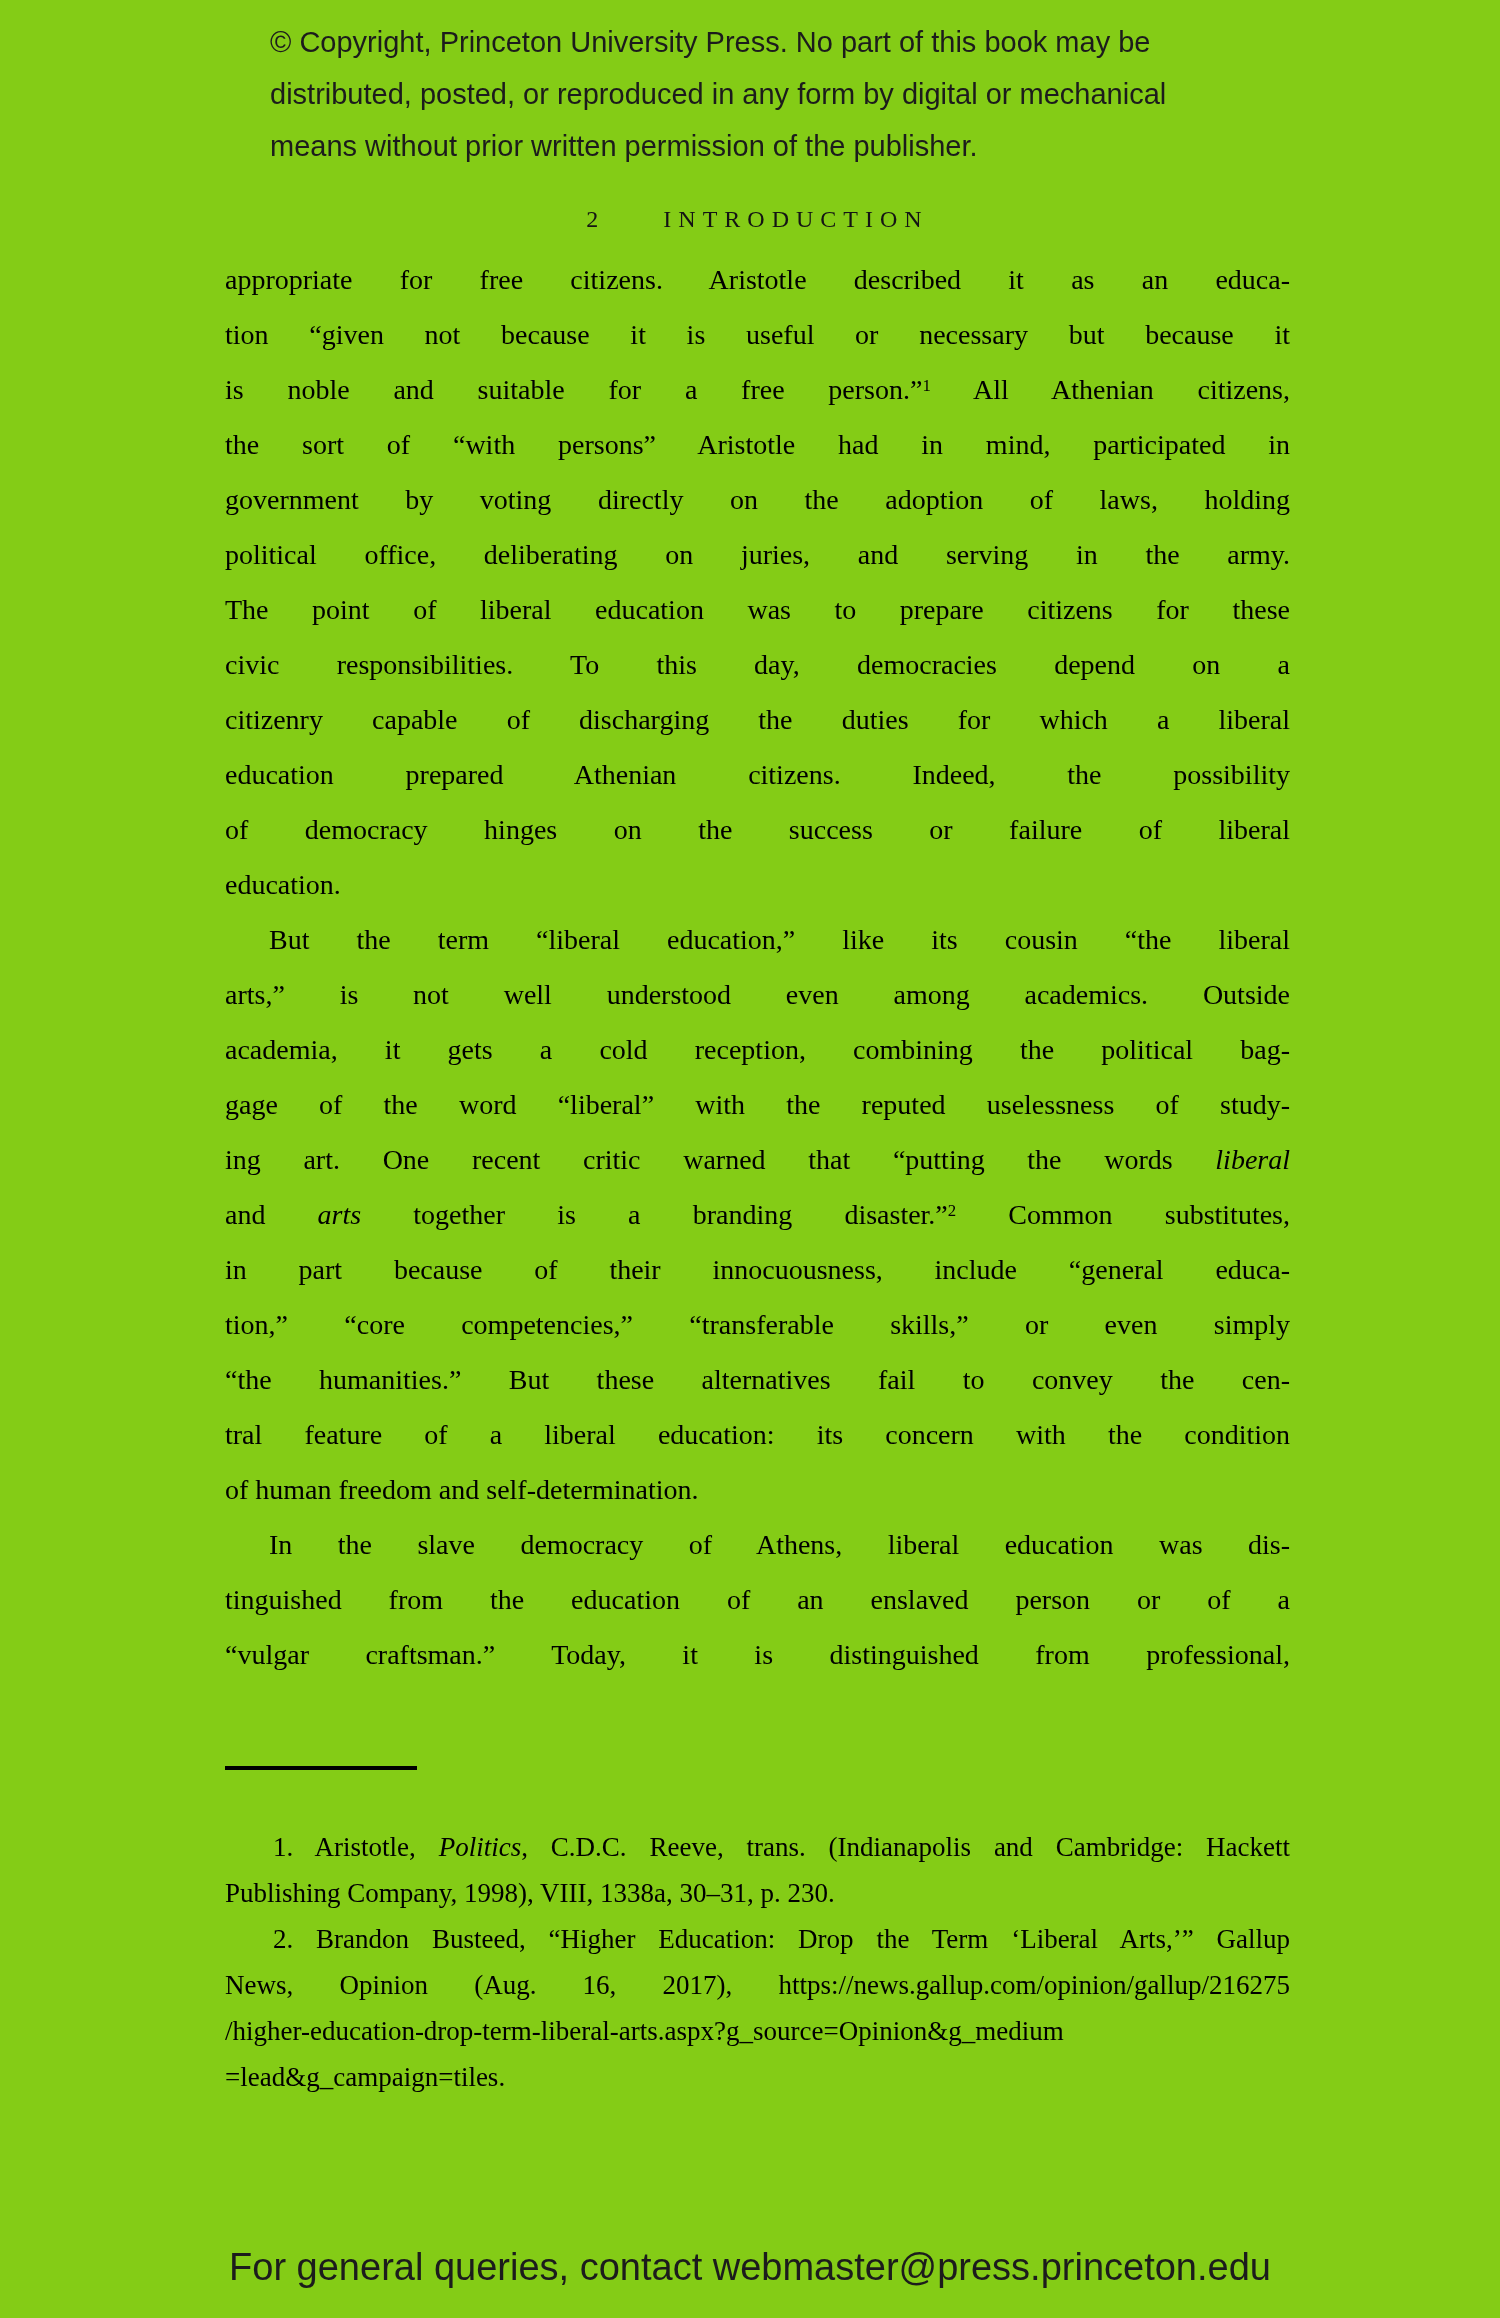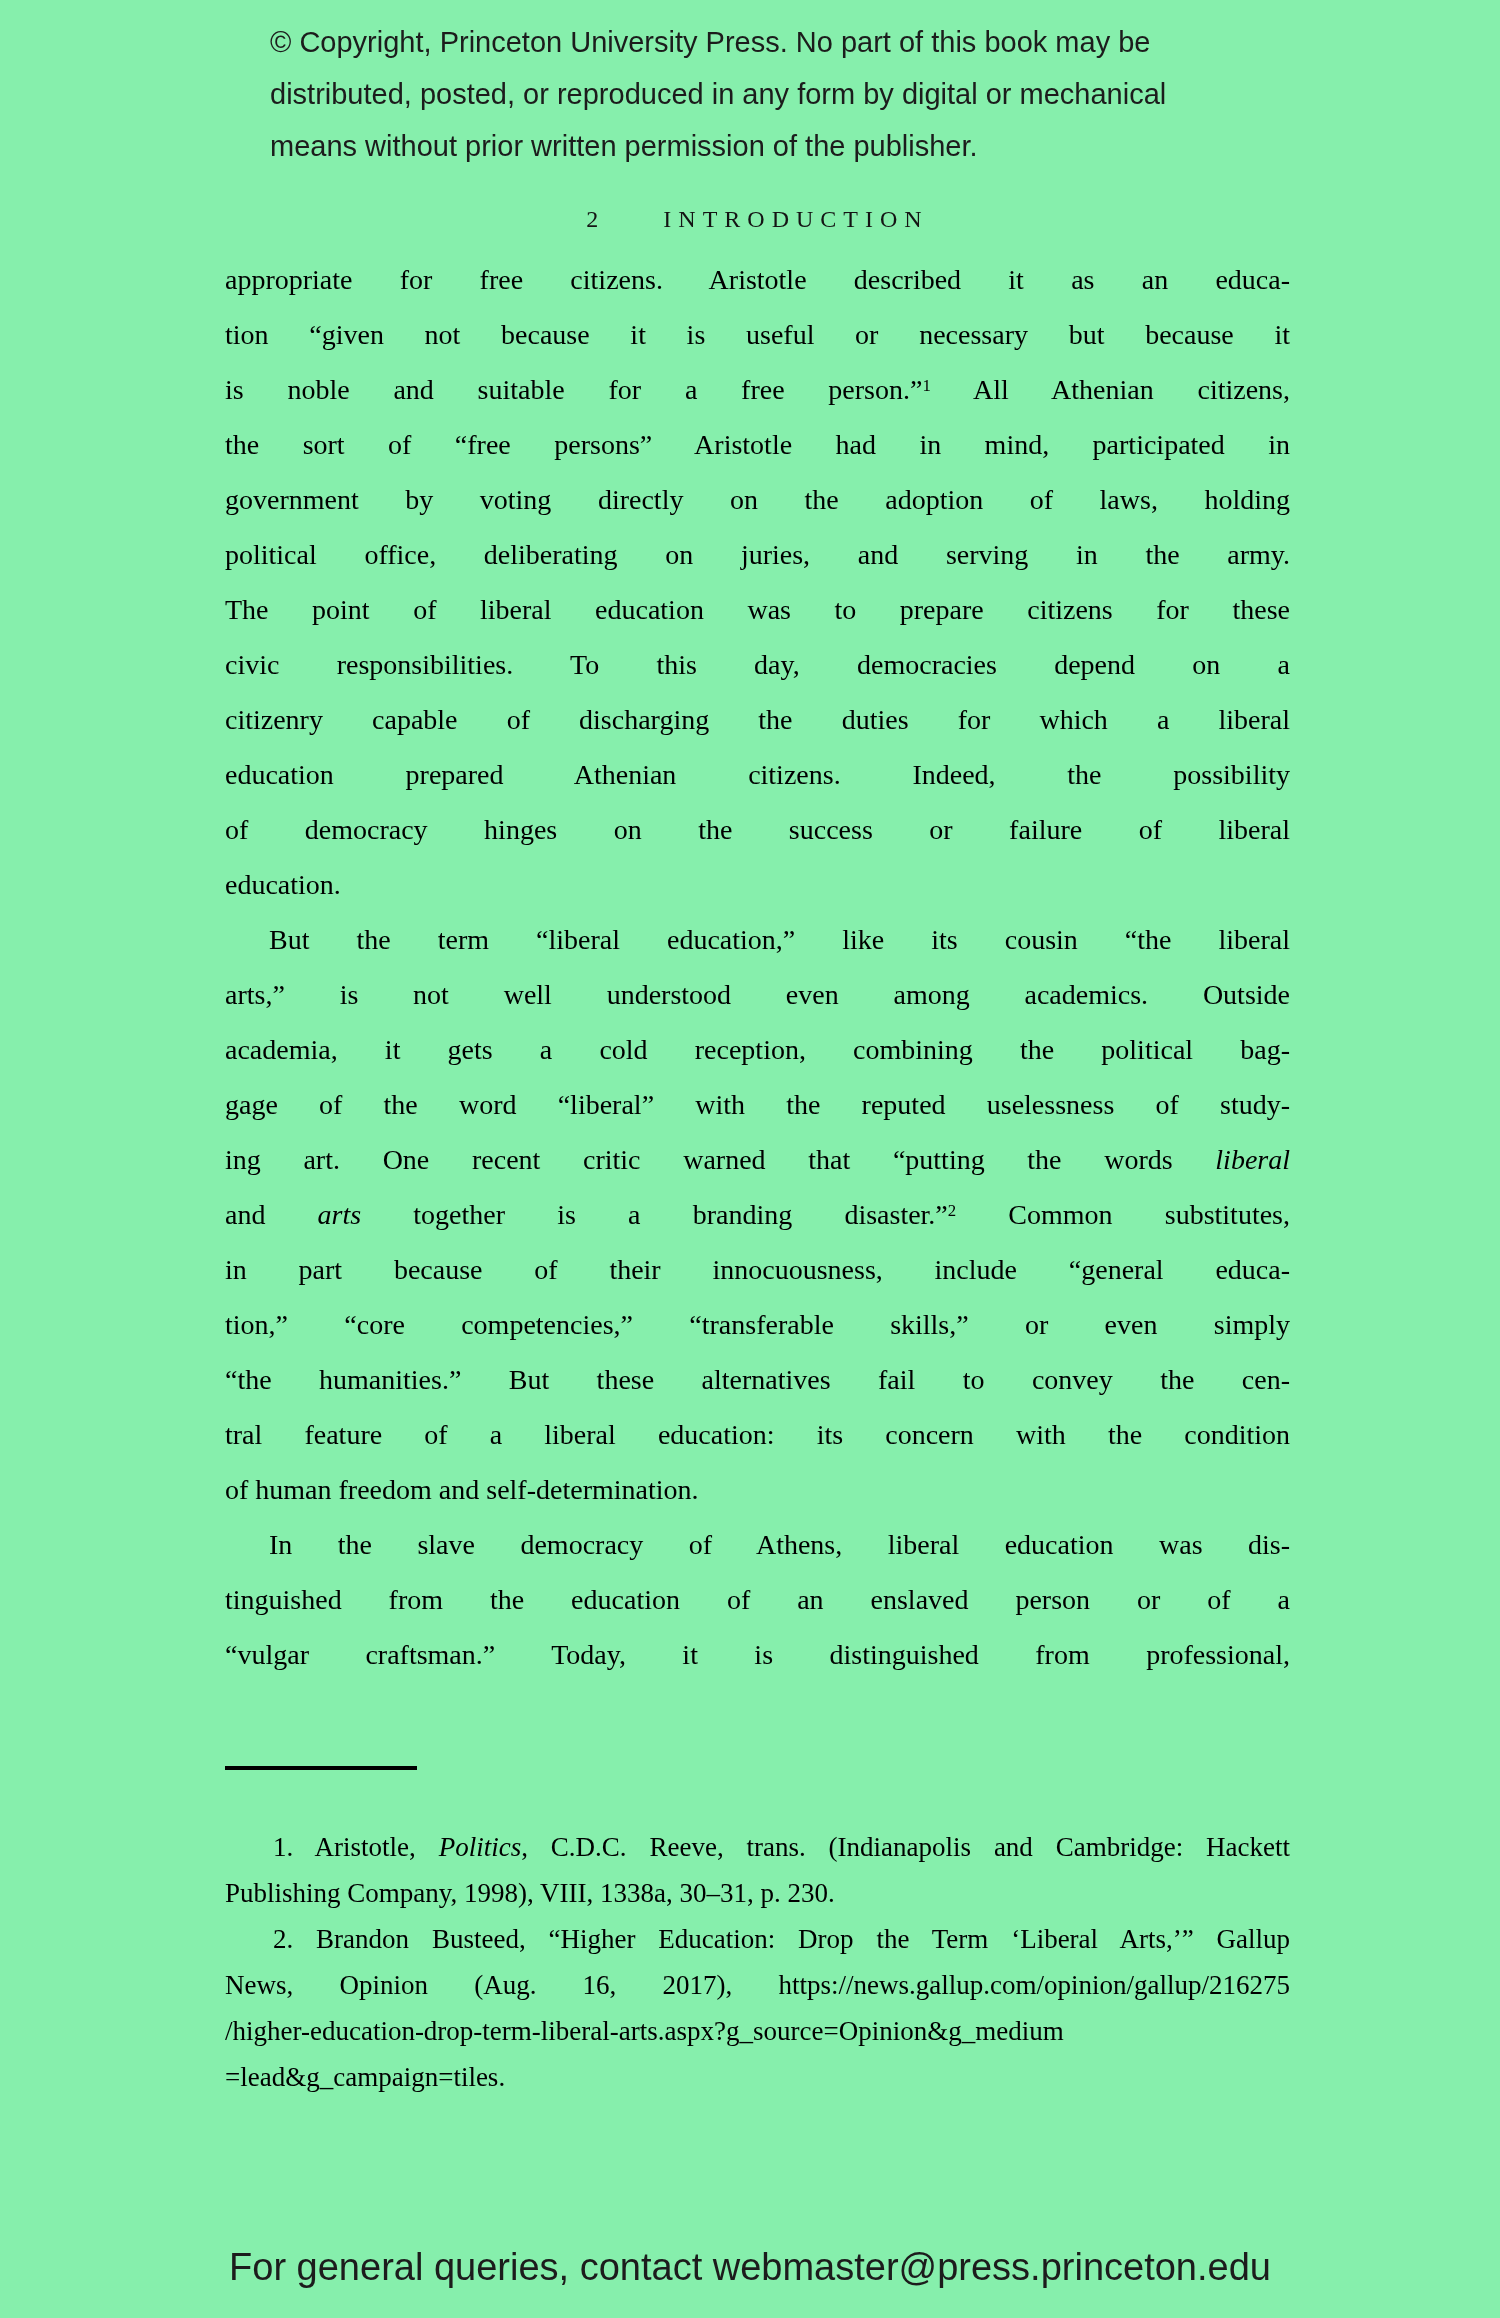--- a/index.html
+++ b/index.html
@@ -4,21 +4,21 @@
 <style>
   html, body {
     margin: 0;
     padding: 0;
     background: #ffffff;
   }
   .page {
     position: relative;
     width: 1500px;
     height: 2318px;
-    background: #86efac;
+    background: #84cc16;
     color: #0e0e0e;
     font-family: "Liberation Serif", serif;
     overflow: hidden;
   }
 
   
   .copyright {
     position: absolute;
     left: 270px;
     top: 16px;
@@ -128,21 +128,21 @@
 
   <div class="running-header">
     <span class="pgnum">2</span><span class="chtitle">INTRODUCTION</span>
   </div>
 
   <div class="body-text" id="body-text">
       <div>
         <div class="line just"><span>appropriate for free citizens. Aristotle described it as an educa-</span></div>
         <div class="line just"><span>tion “given not because it is useful or necessary but because it</span></div>
         <div class="line just"><span>is noble and suitable for a free person.”</span><span class="sup">1</span><span> All Athenian citizens,</span></div>
-        <div class="line just"><span>the sort of “free persons” Aristotle had in mind, participated in</span></div>
+        <div class="line just"><span>the sort of “with persons” Aristotle had in mind, participated in</span></div>
         <div class="line just"><span>government by voting directly on the adoption of laws, holding</span></div>
         <div class="line just"><span>political office, deliberating on juries, and serving in the army.</span></div>
         <div class="line just"><span>The point of liberal education was to prepare citizens for these</span></div>
         <div class="line just"><span>civic responsibilities. To this day, democracies depend on a</span></div>
         <div class="line just"><span>citizenry capable of discharging the duties for which a liberal</span></div>
         <div class="line just"><span>education prepared Athenian citizens. Indeed, the possibility</span></div>
         <div class="line just"><span>of democracy hinges on the success or failure of liberal</span></div>
         <div class="line"><span>education.</span></div>
       </div>
       <div>

